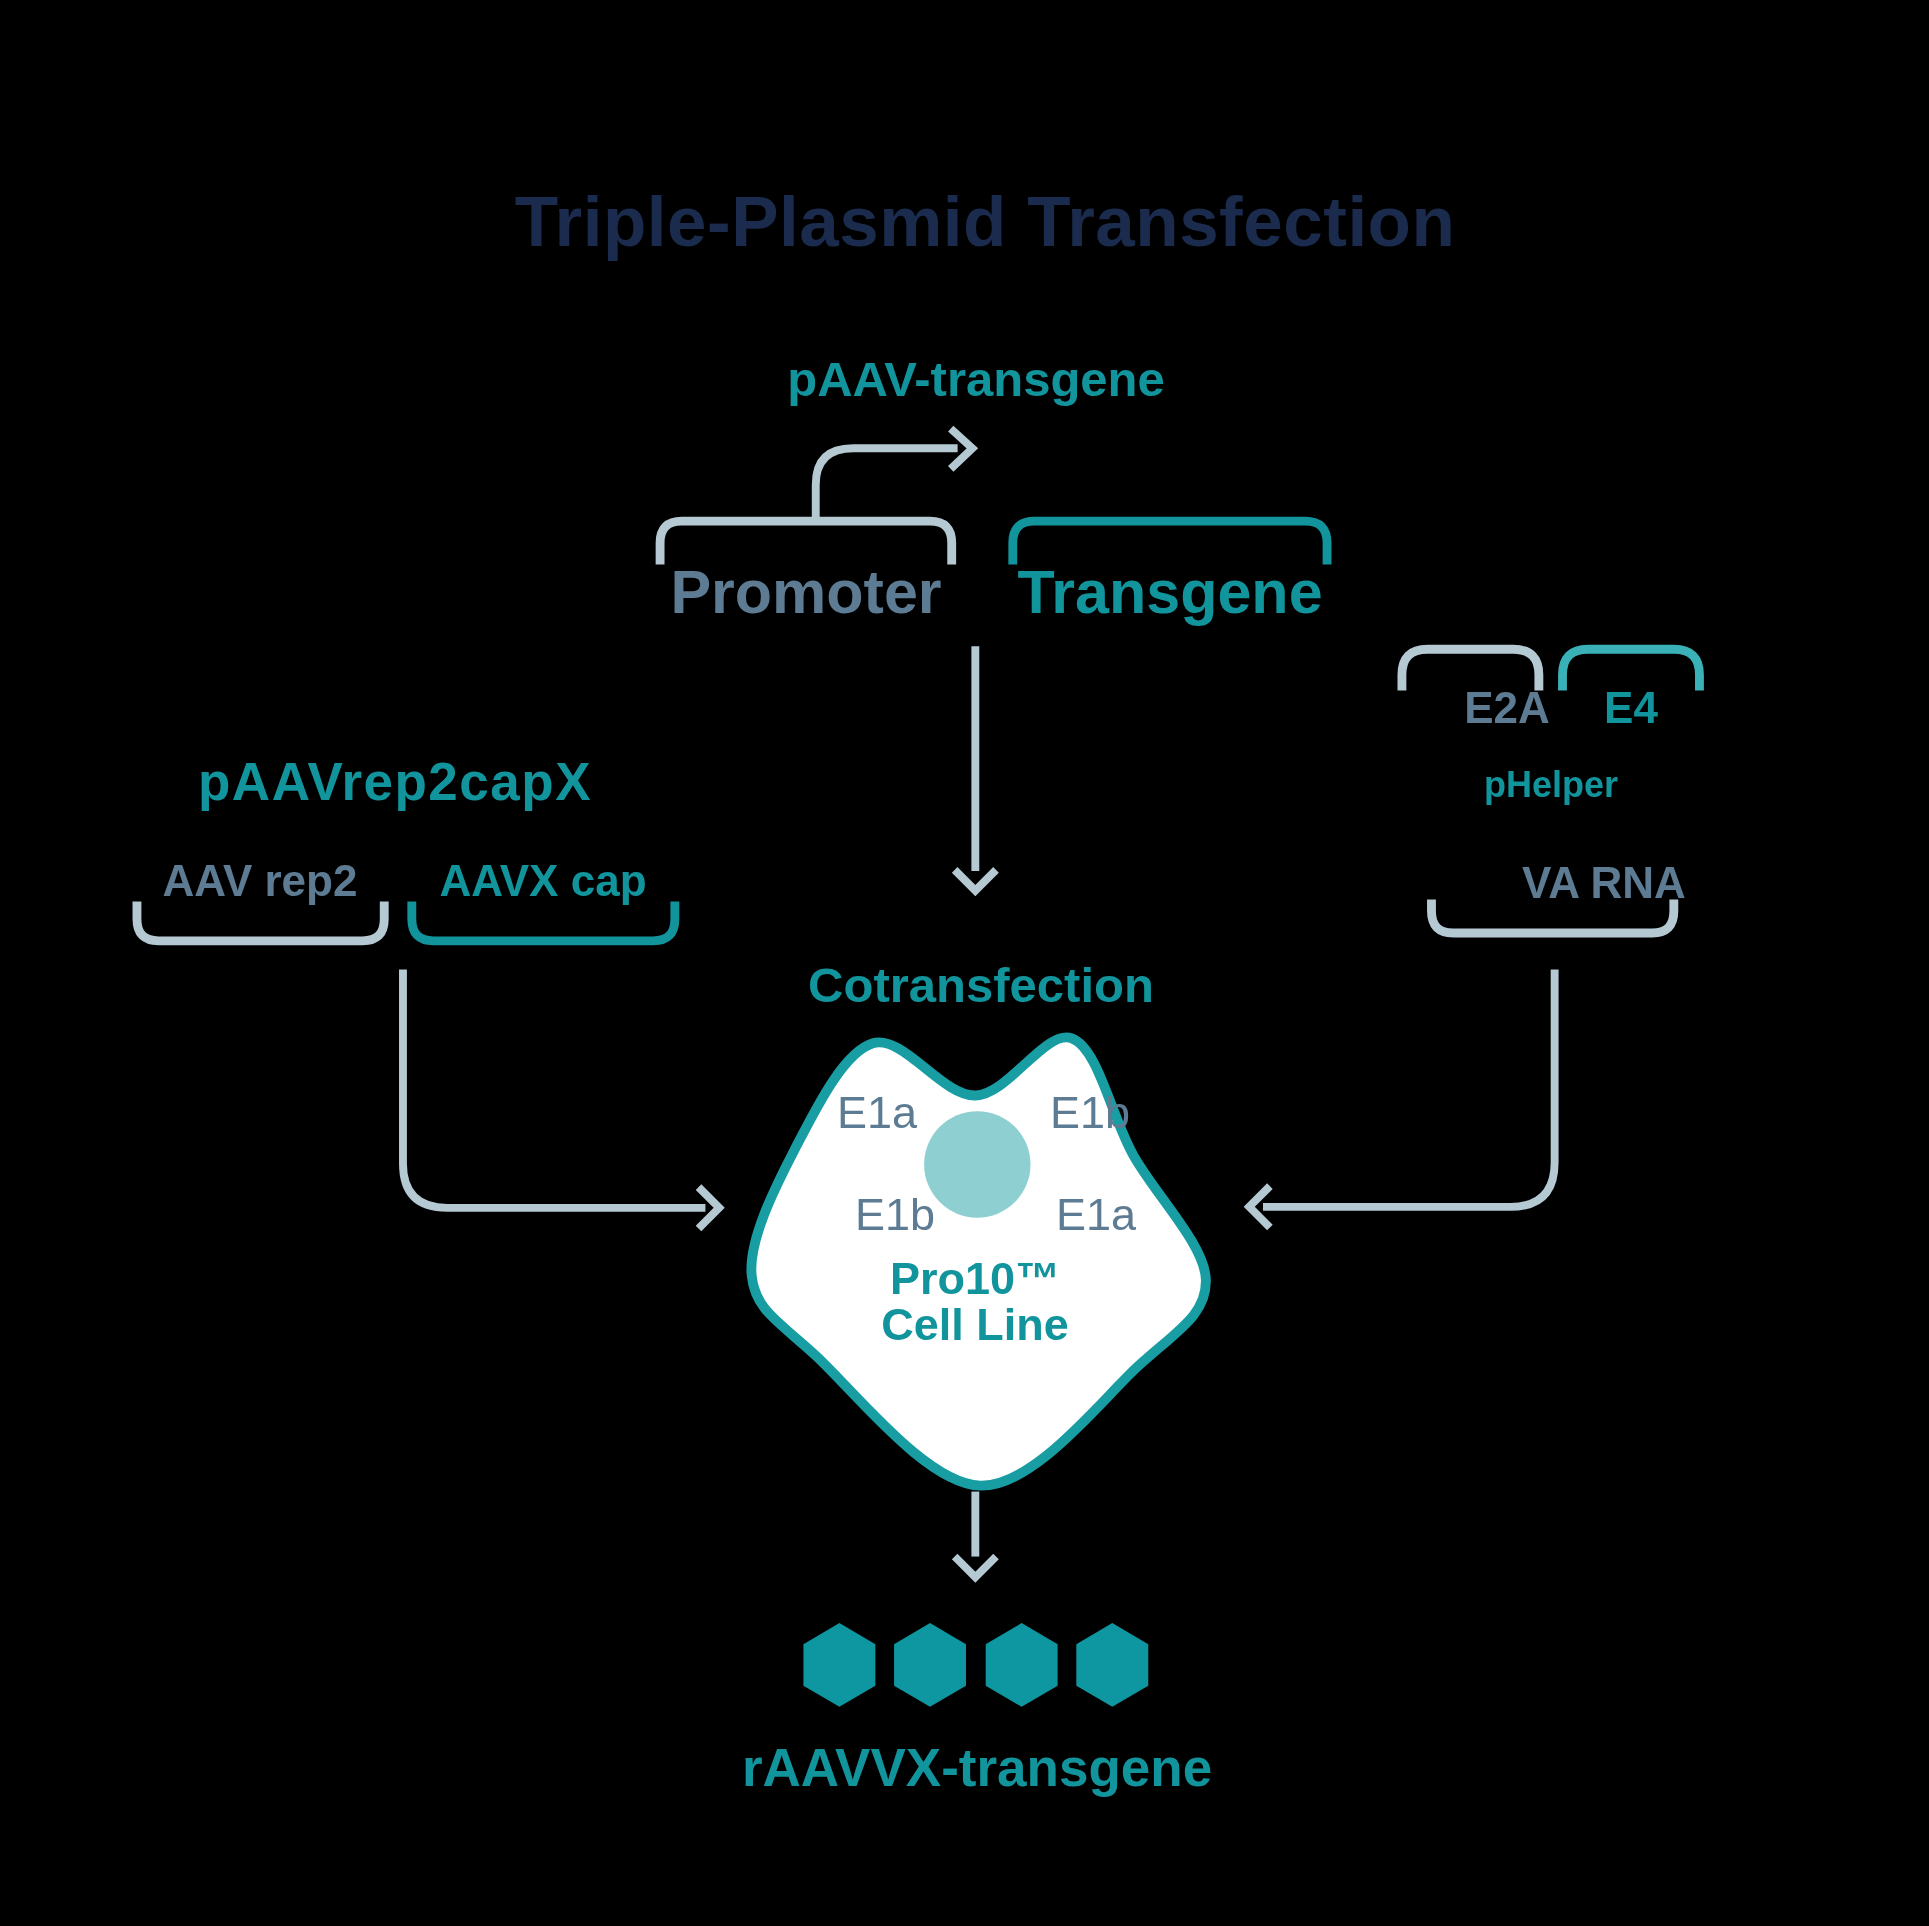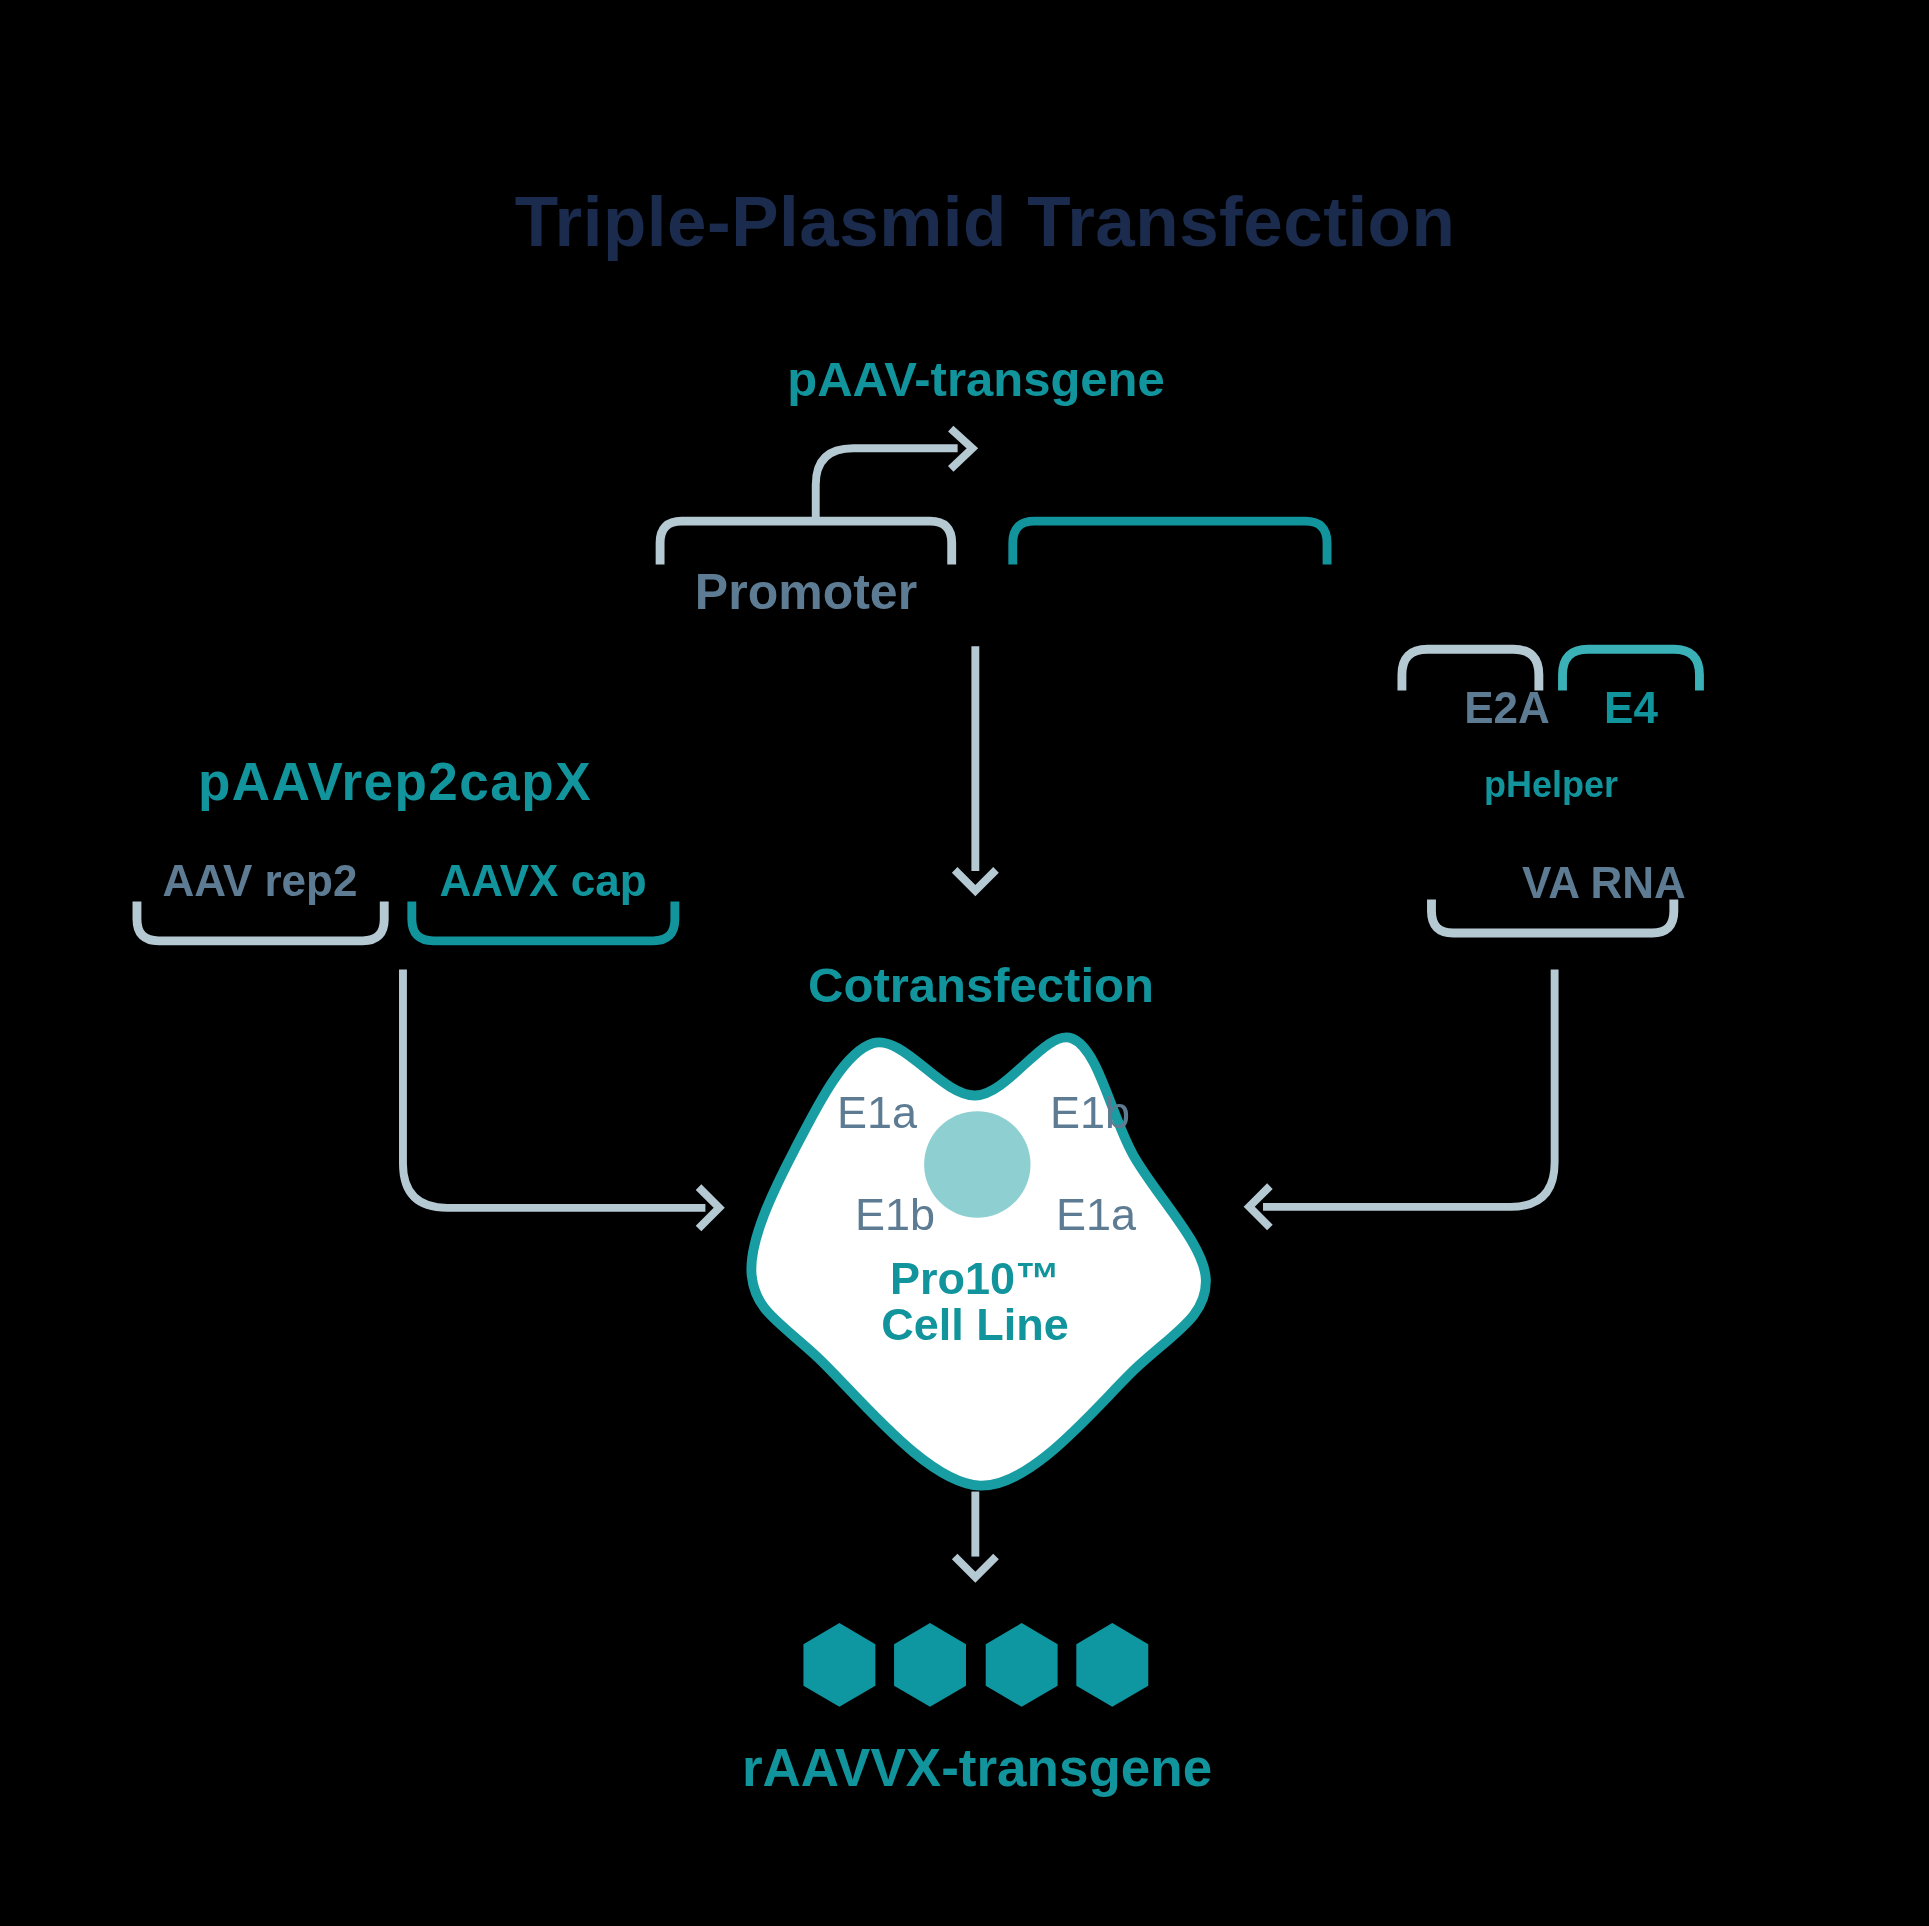--- a/index.html
+++ b/index.html
@@ -14,21 +14,21 @@
     font-family:"Liberation Sans", sans-serif;
   }
   #shapes{position:absolute; left:0; top:0;}
   .label{
     position:absolute; transform:translate(-50%,-50%);
     white-space:nowrap; line-height:1; font-weight:700;
   }
   .title     {font-size:71px; color:var(--navy); letter-spacing:0.5px;}
   .group-ttl {font-size:49px; color:var(--teal);}
   .group-ttl.wide{font-size:53px; letter-spacing:1.5px;}
-  .seg-big   {font-size:50px;}
+  .seg-big   {font-size:61px;}
   .seg-small {font-size:44px;}
   .phelper   {font-size:36px; color:var(--teal);}
   .teal  {color:var(--teal);}
   .slate {color:var(--slate);}
   .gene  {font-size:45px; font-weight:400; color:var(--slate);margin-left:12px;}
   .cellname{
     font-size:45px; color:var(--teal); text-align:center; line-height:46px;
   }
   .product{font-size:53px; color:var(--teal);}
   
@@ -83,20 +83,21 @@
         <polygon points="944,1647.5 980.5,1669 980.5,1711 944,1732.5 907.5,1711 907.5,1669" class="hex"></polygon>
         <polygon points="1037,1647.5 1073.5,1669 1073.5,1711 1037,1732.5 1000.5,1711 1000.5,1669" class="hex"></polygon>
         <polygon points="1129,1647.5 1165.5,1669 1165.5,1711 1129,1732.5 1092.5,1711 1092.5,1669" class="hex"></polygon>
       </g>
   </svg>
 
   <div class="label title" style="left:985px; top:221px;">Triple-Plasmid Transfection</div>
 
   <div class="label group-ttl" style="left:976px; top:379px;">pAAV-transgene</div>
   <div class="label seg-big slate" style="left:806px; top:592px;">Promoter</div>
+  <div class="label seg-big teal" style="left:1170px; top:592px;">Transgene</div>
 
   <div class="label group-ttl wide" style="left:395px; top:781px;">pAAVrep2capX</div>
   <div class="label seg-small slate" style="left:260px; top:881px;">AAV rep2</div>
   <div class="label seg-small teal" style="left:543px; top:881px;">AAVX cap</div>
 
   <div class="label seg-small slate" style="left:1507px; top:708px;">E2A</div>
   <div class="label seg-small teal" style="left:1631px; top:708px;">E4</div>
   <div class="label phelper" style="left:1551px; top:785px;">pHelper</div>
   <div class="label seg-small slate" style="left:1604px; top:883px;">VA RNA</div>
 

